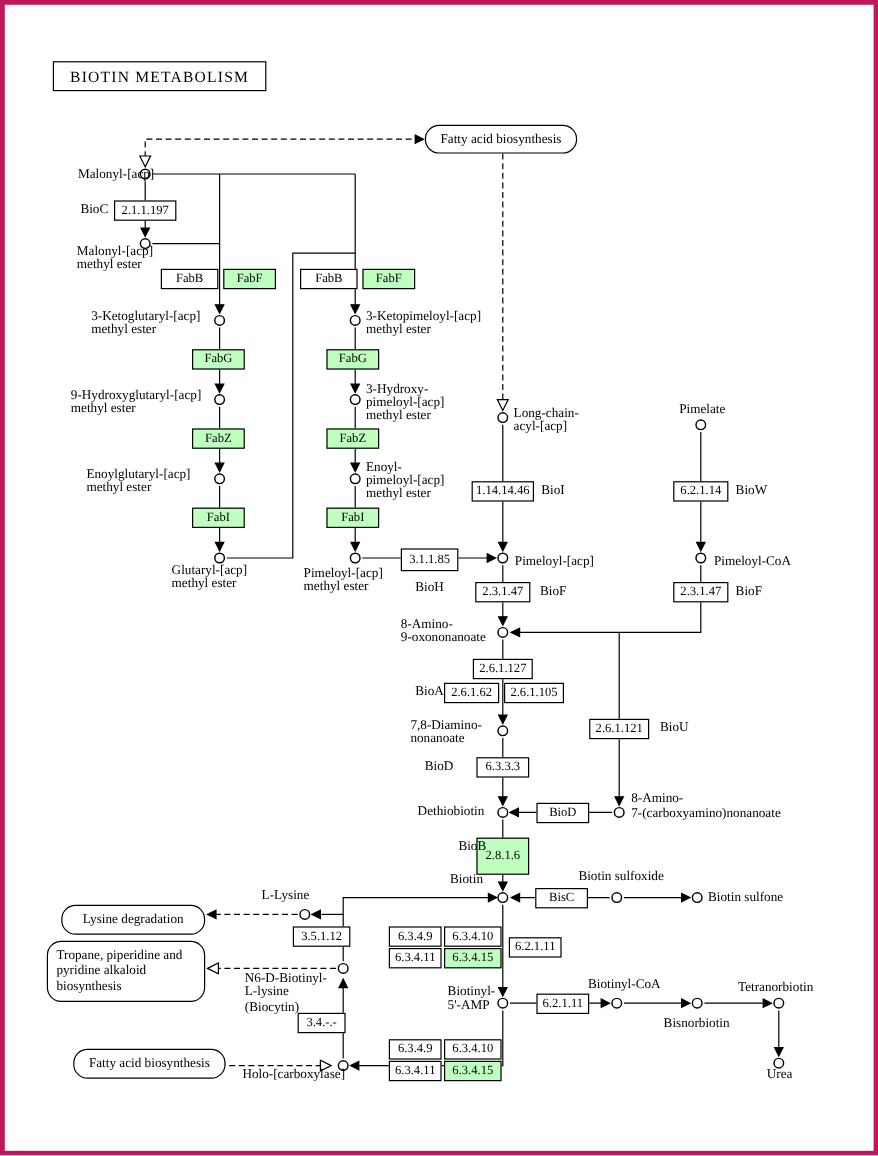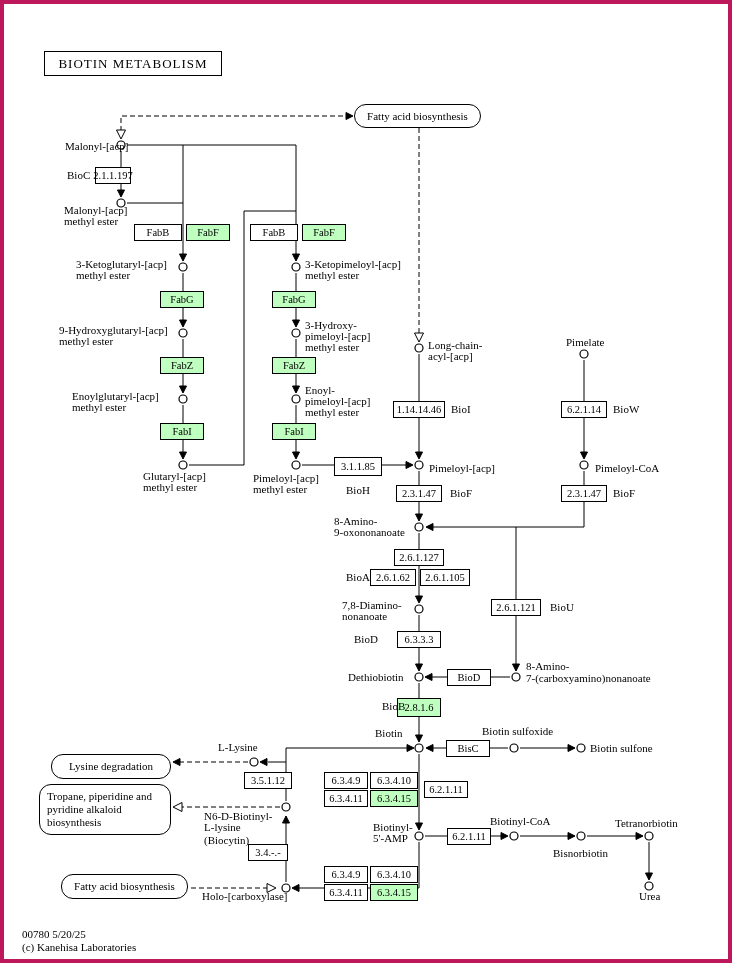--- a/index.html
+++ b/index.html
@@ -129,21 +129,21 @@
       <circle cx="645" cy="832" r="4" class="node-circle"></circle>
       <circle cx="645" cy="882" r="4" class="node-circle"></circle>
       <circle cx="282" cy="884" r="4" class="node-circle"></circle>
     </svg>
 
   <div class="title-box">
     <span>BIOTIN METABOLISM</span>
   </div>
 
   <div id="nodes">
-      <div class="ebox" style="left: 91px; top: 163px; width: 36px; height: 17px;">2.1.1.197</div>
+      <div class="ebox" style="left: 91px; top: 163px; width: 52px; height: 17px;">2.1.1.197</div>
       <div class="ebox" style="left: 130px; top: 220px; width: 48px; height: 17px;">FabB</div>
       <div class="ebox green" style="left: 182px; top: 220px; width: 44px; height: 17px;">FabF</div>
       <div class="ebox" style="left: 246px; top: 220px; width: 48px; height: 17px;">FabB</div>
       <div class="ebox green" style="left: 298px; top: 220px; width: 44px; height: 17px;">FabF</div>
       <div class="ebox green" style="left: 156px; top: 287px; width: 44px; height: 17px;">FabG</div>
       <div class="ebox green" style="left: 268px; top: 287px; width: 44px; height: 17px;">FabG</div>
       <div class="ebox green" style="left: 156px; top: 353px; width: 44px; height: 17px;">FabZ</div>
       <div class="ebox green" style="left: 268px; top: 353px; width: 44px; height: 17px;">FabZ</div>
       <div class="ebox green" style="left: 156px; top: 419px; width: 44px; height: 17px;">FabI</div>
       <div class="ebox green" style="left: 268px; top: 419px; width: 44px; height: 17px;">FabI</div>
@@ -151,21 +151,21 @@
       <div class="ebox" style="left: 389px; top: 397px; width: 52px; height: 17px;">1.14.14.46</div>
       <div class="ebox" style="left: 557px; top: 397px; width: 46px; height: 17px;">6.2.1.14</div>
       <div class="ebox" style="left: 392px; top: 481px; width: 46px; height: 17px;">2.3.1.47</div>
       <div class="ebox" style="left: 557px; top: 481px; width: 46px; height: 17px;">2.3.1.47</div>
       <div class="ebox" style="left: 390px; top: 545px; width: 50px; height: 17px;">2.6.1.127</div>
       <div class="ebox" style="left: 366px; top: 565px; width: 46px; height: 17px;">2.6.1.62</div>
       <div class="ebox" style="left: 416px; top: 565px; width: 50px; height: 17px;">2.6.1.105</div>
       <div class="ebox" style="left: 487px; top: 595px; width: 50px; height: 17px;">2.6.1.121</div>
       <div class="ebox" style="left: 393px; top: 627px; width: 44px; height: 17px;">6.3.3.3</div>
       <div class="ebox" style="left: 443px; top: 665px; width: 44px; height: 17px;">BioD</div>
-      <div class="ebox green" style="left: 393px; top: 694px; width: 44px; height: 19px;">2.8.1.6</div>
+      <div class="ebox green" style="left: 393px; top: 694px; width: 44px; height: 31px;">2.8.1.6</div>
       <div class="ebox" style="left: 442px; top: 736px; width: 44px; height: 17px;">BisC</div>
       <div class="ebox" style="left: 240px; top: 768px; width: 48px; height: 17px;">3.5.1.12</div>
       <div class="ebox" style="left: 320px; top: 768px; width: 44px; height: 17px;">6.3.4.9</div>
       <div class="ebox" style="left: 366px; top: 768px; width: 48px; height: 17px;">6.3.4.10</div>
       <div class="ebox" style="left: 320px; top: 786px; width: 44px; height: 17px;">6.3.4.11</div>
       <div class="ebox green" style="left: 366px; top: 786px; width: 48px; height: 17px;">6.3.4.15</div>
       <div class="ebox" style="left: 420px; top: 777px; width: 44px; height: 17px;">6.2.1.11</div>
       <div class="ebox" style="left: 244px; top: 840px; width: 40px; height: 17px;">3.4.-.-</div>
       <div class="ebox" style="left: 443px; top: 824px; width: 44px; height: 17px;">6.2.1.11</div>
       <div class="ebox" style="left: 320px; top: 862px; width: 44px; height: 17px;">6.3.4.9</div>
@@ -238,17 +238,13 @@
       <div class="mlink left" style="left: 35px; top: 780px; width: 132px; height: 51px;">
         <span>Tropane, piperidine and</span>
         <span>pyridine alkaloid</span>
         <span>biosynthesis</span>
       </div>
       <div class="mlink" style="left: 57px; top: 870px; width: 127px; height: 25px;">
         <span>Fatty acid biosynthesis</span>
       </div>
     </div>
 
-  <div class="footer">
-    <div>00780 5/20/25</div>
-    <div>(c) Kanehisa Laboratories</div>
-  </div>
 </div>
 
 </body></html>

